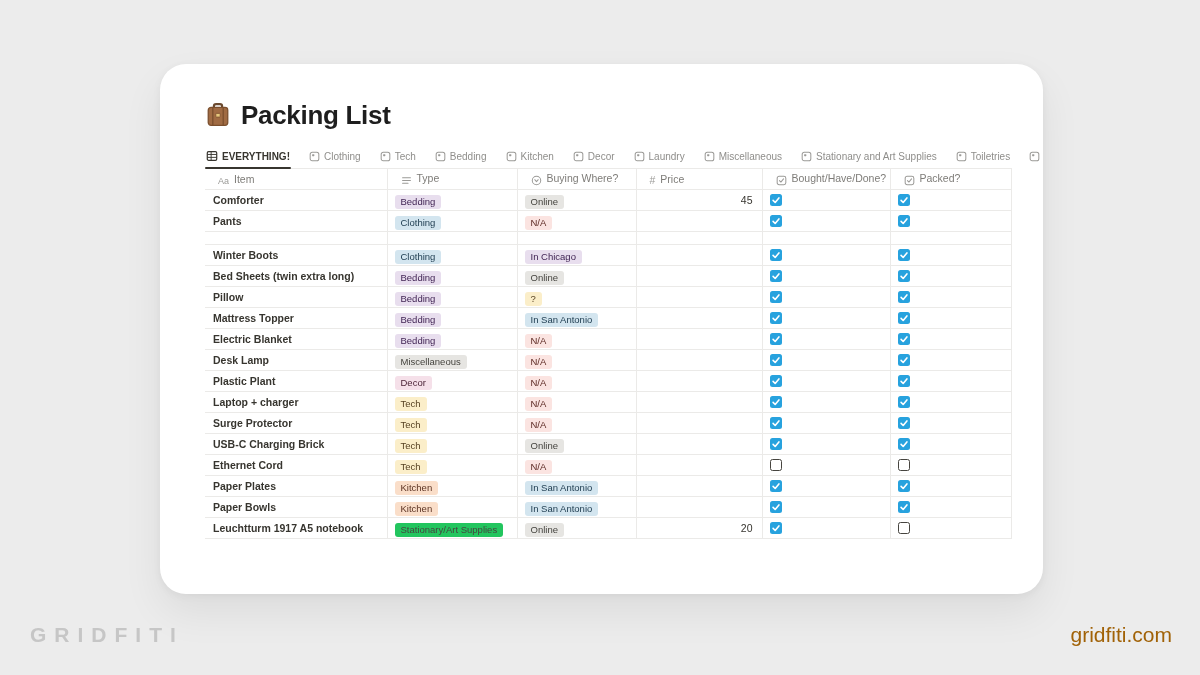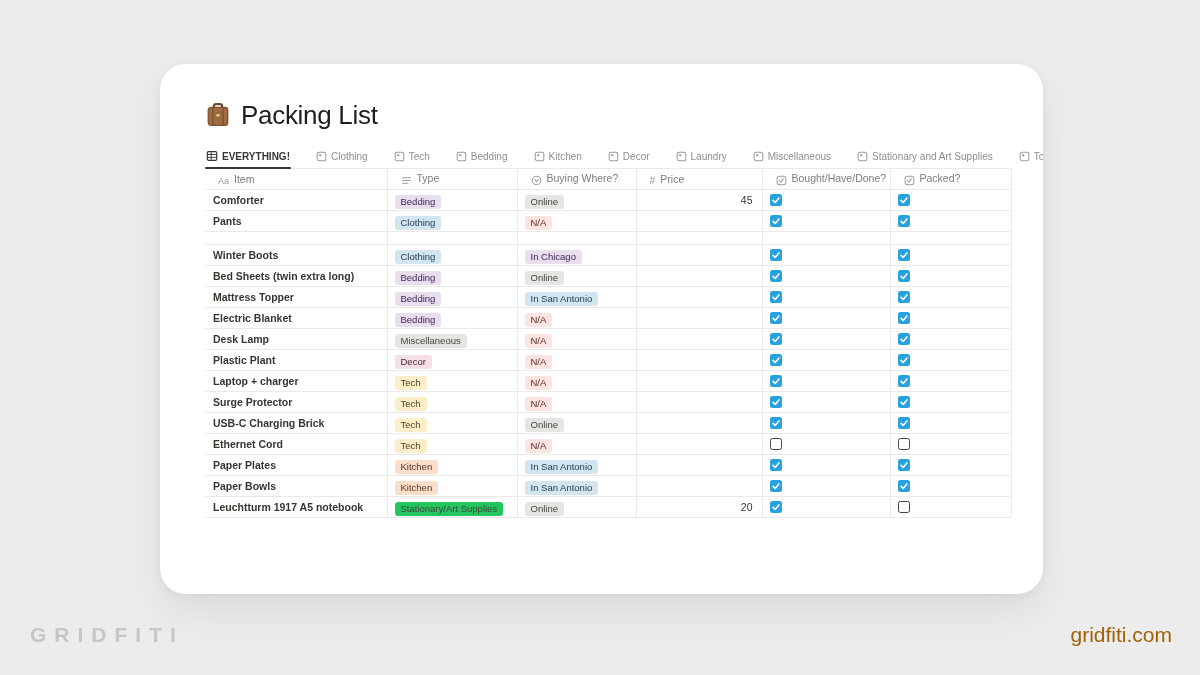--- a/index.html
+++ b/index.html
@@ -8,24 +8,24 @@
     background:#ECECEC;
     font-family:"Liberation Sans","DejaVu Sans",sans-serif;
   }
   .card{
     position:absolute;left:160px;top:64px;width:883px;height:530px;
     background:#FFFFFF;border-radius:26px;
     box-shadow:0 18px 40px rgba(0,0,0,.07),0 2px 8px rgba(0,0,0,.05);
     padding:36px 32px 0 45px;box-sizing:border-box;overflow:hidden;
   }
   .title-row{display:flex;align-items:center;gap:10px;height:30px;margin-bottom:14px;}
-  .title-row h1{font-size:26px;font-weight:400;color:#1E1E1E;margin:0;letter-spacing:-0.3px;}
+  .title-row h1{font-size:26px;font-weight:700;color:#1E1E1E;margin:0;letter-spacing:-0.3px;}
   .emoji{display:flex;align-items:center;}
 
-  .tabs{display:flex;gap:24px;align-items:flex-end;height:24px;}
+  .tabs{display:flex;gap:17px;align-items:flex-end;height:24px;}
   .tab{display:flex;align-items:center;gap:4px;font-size:10px;color:#8F8E8B;
        padding:0 1px 6px 1px;position:relative;white-space:nowrap;cursor:pointer;}
   .tab .tab-ico{display:flex;color:#9B9A97;}
   .tab.active{color:#37352F;font-weight:700;}
   .tab.active .tab-ico{color:#37352F;}
   .tab.active::after{content:"";position:absolute;left:0;right:0;bottom:-1px;height:2px;background:#37352F;border-radius:1px;}
 
   table{border-collapse:collapse;table-layout:fixed;width:806px;}
   th,td{border-bottom:1px solid #EBEAE8;border-right:1px solid #EBEAE8;
         padding:0;height:20px;overflow:hidden;white-space:nowrap;vertical-align:middle;}
@@ -296,20 +296,40 @@
           </td>
           <td class="check">
             <div class="cb checked">
               <svg width="10" height="10" viewBox="0 0 12 12">
                 <path d="M2.5 6.5 L5 9 L9.5 3.5" stroke="#fff" stroke-width="1.9" fill="none" stroke-linecap="round" stroke-linejoin="round"></path>
               </svg>
             </div>
           </td>
         </tr>
         <tr>
+          <td class="item">Pillow</td>
+          <td class="tags"><span class="tag" style="background: rgb(232, 222, 238); color: rgb(65, 36, 84);">Bedding</span></td>
+          <td class="tags"><span class="tag" style="background: rgb(251, 238, 201); color: rgb(87, 66, 35);">?</span></td>
+          <td class="price"></td>
+          <td class="check">
+            <div class="cb checked">
+              <svg width="10" height="10" viewBox="0 0 12 12">
+                <path d="M2.5 6.5 L5 9 L9.5 3.5" stroke="#fff" stroke-width="1.9" fill="none" stroke-linecap="round" stroke-linejoin="round"></path>
+              </svg>
+            </div>
+          </td>
+          <td class="check">
+            <div class="cb checked">
+              <svg width="10" height="10" viewBox="0 0 12 12">
+                <path d="M2.5 6.5 L5 9 L9.5 3.5" stroke="#fff" stroke-width="1.9" fill="none" stroke-linecap="round" stroke-linejoin="round"></path>
+              </svg>
+            </div>
+          </td>
+        </tr>
+        <tr>
           <td class="item">Mattress Topper</td>
           <td class="tags"><span class="tag" style="background: rgb(232, 222, 238); color: rgb(65, 36, 84);">Bedding</span></td>
           <td class="tags"><span class="tag" style="background: rgb(211, 229, 239); color: rgb(28, 58, 78);">In San Antonio</span></td>
           <td class="price"></td>
           <td class="check">
             <div class="cb checked">
               <svg width="10" height="10" viewBox="0 0 12 12">
                 <path d="M2.5 6.5 L5 9 L9.5 3.5" stroke="#fff" stroke-width="1.9" fill="none" stroke-linecap="round" stroke-linejoin="round"></path>
               </svg>
             </div>

